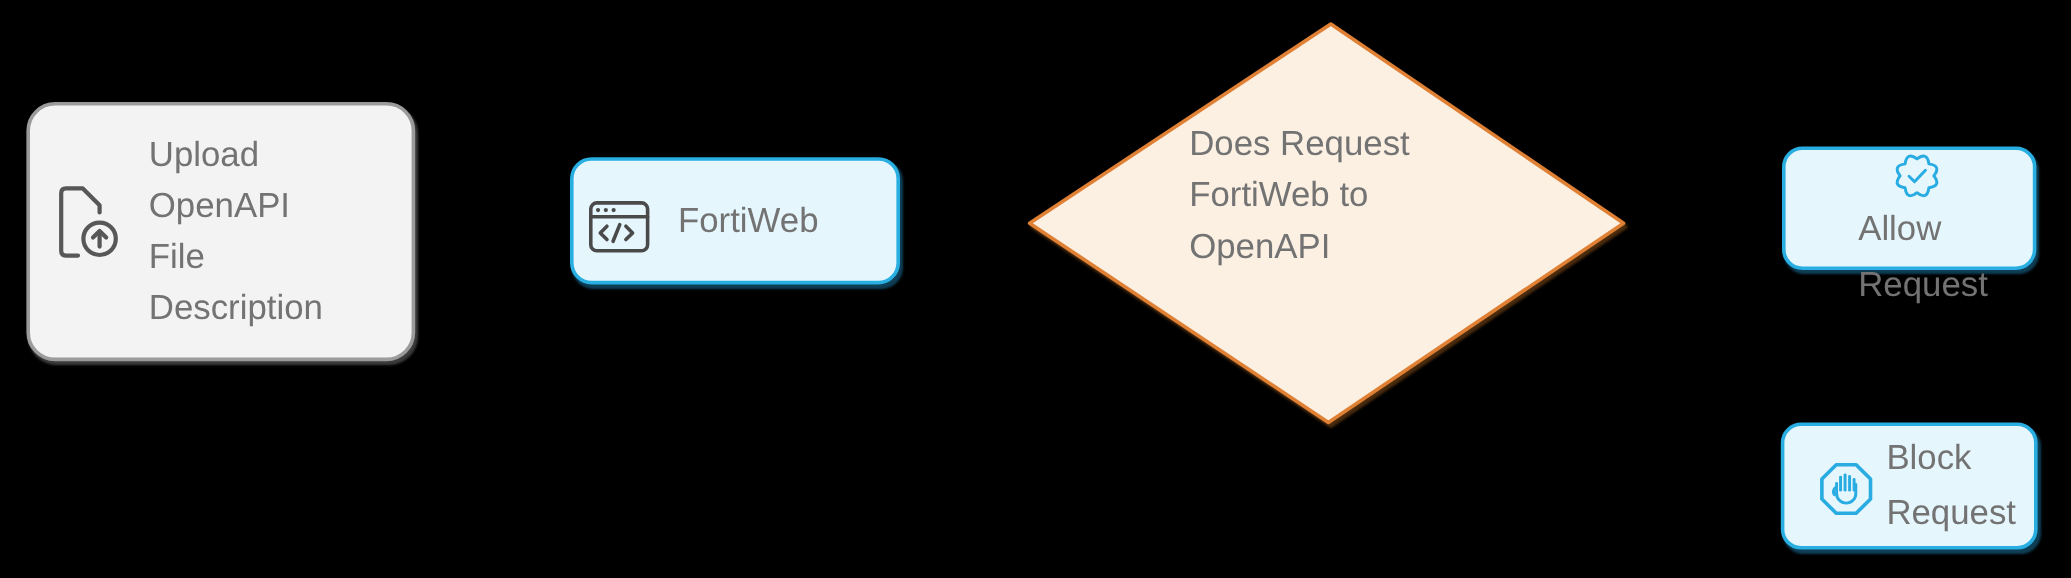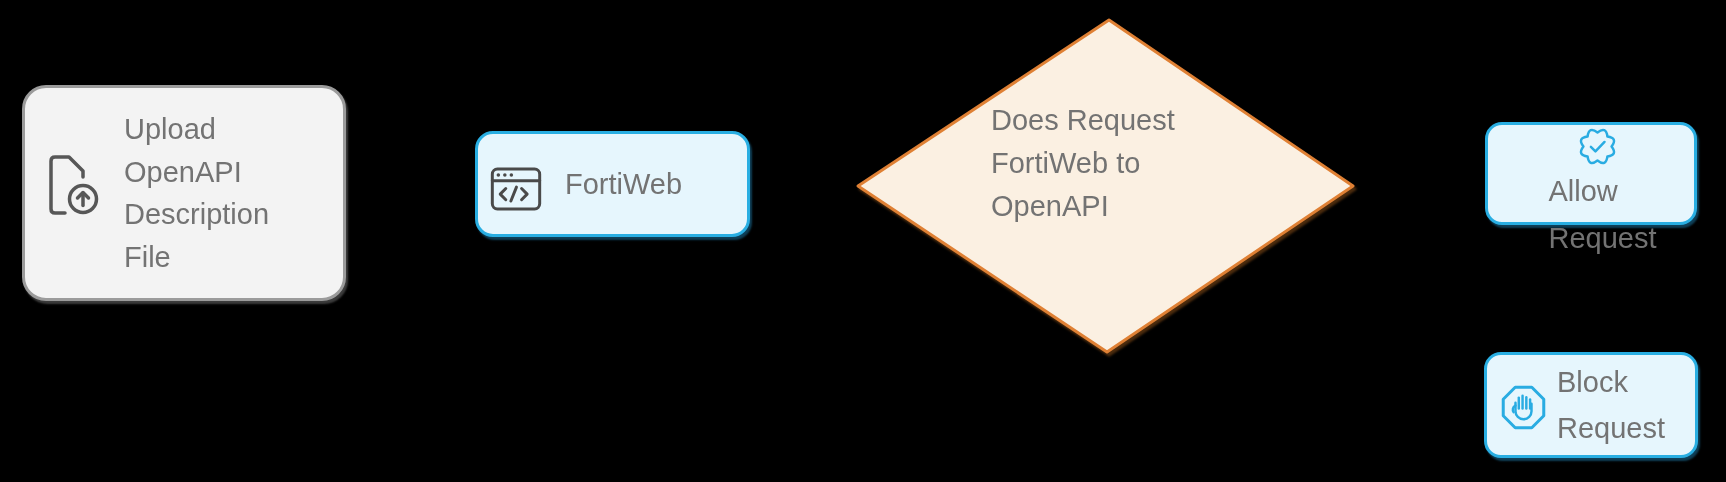--- a/index.html
+++ b/index.html
@@ -46,21 +46,21 @@
   .box-parse svg { margin-top: 10px; flex: 0 0 auto; }
 
   .box-allow {
     left: 1485px; top: 122px; width: 212px; height: 103px;
     border-radius: 17px; padding-left: 12px; flex-direction: column;
   }
   .box-allow .label { font-size: 29px; line-height: 46.5px; margin-left: 11px; }
 
   .box-block {
     left: 1484px; top: 352px; width: 214px; height: 106px;
-    border-radius: 17px; padding-left: 12px;
+    border-radius: 17px; padding-left: 12px; justify-content: center;
   }
   .box-block .label { font-size: 29px; line-height: 46.5px; margin-left: 9px; }
   .box-block svg { margin-top: 4px; flex: 0 0 auto; }
 
   
   .diamond-svg {
     position: absolute;
     left: 854px; top: 17px;
     overflow: visible;
     filter: drop-shadow(2px 3px 1px rgba(150,85,25,0.5));
@@ -83,22 +83,22 @@
     <svg width="62" height="66" viewBox="0 0 60 66" fill="none" stroke="#575757" stroke-width="3.5" stroke-linecap="round" stroke-linejoin="round">
       <path d="M42 26 V20 L28 6 H14 Q10 6 10 10 V58 Q10 62 14 62 H24"></path>
       <path d="M28 6 V16 Q28 20 32 20 H42" opacity="0"></path>
       <circle cx="42" cy="48" r="13.5"></circle>
       <path d="M42 54.5 V42"></path>
       <path d="M36.5 47 L42 41.5 L47.5 47"></path>
     </svg>
     <div class="label">
       <span>Upload</span>
       <span>OpenAPI</span>
+      <span>File</span>
       <span>Description</span>
-      <span>File</span>
     </div>
   </div>
 
   <div class="node cyan box-parse">
     <svg width="52" height="46" viewBox="0 0 56 48" fill="none" stroke="#4a4a4a" stroke-width="3.2" stroke-linecap="round" stroke-linejoin="round">
       <rect x="2.5" y="2.5" width="51" height="43" rx="5.5"></rect>
       <path d="M2.5 15 H53.5"></path>
       <circle cx="9" cy="9" r="1.9" fill="#4a4a4a" stroke="none"></circle>
       <circle cx="16" cy="9" r="1.9" fill="#4a4a4a" stroke="none"></circle>
       <circle cx="23" cy="9" r="1.9" fill="#4a4a4a" stroke="none"></circle>

